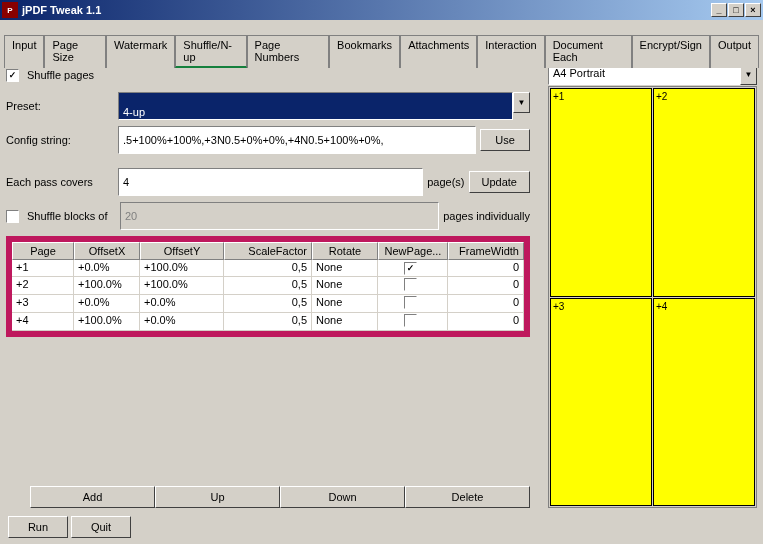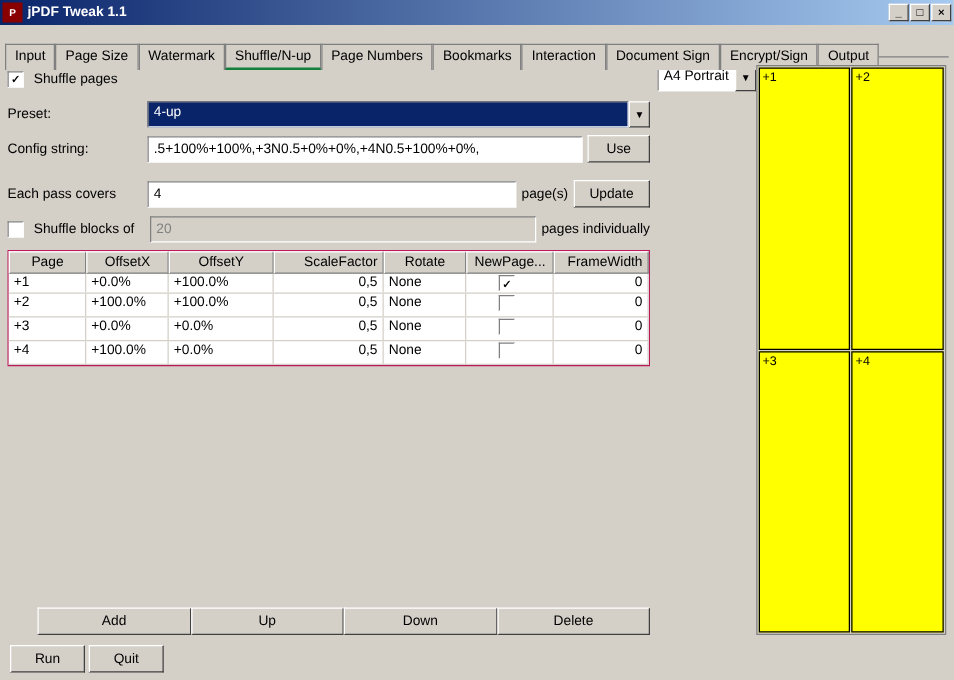--- a/index.html
+++ b/index.html
@@ -6,34 +6,34 @@
 body { background: #d4d0c8; width: 763px; height: 544px; overflow: hidden; }
 .titlebar { background: linear-gradient(to right, #0a246a, #a6caf0); height: 20px; display: flex; align-items: center; padding: 0 2px; color: #fff; font-weight: bold; }
 .titlebar-icon { width: 16px; height: 16px; margin-right: 4px; background: #800; font-size: 8px; display:inline-flex;align-items:center;justify-content:center; }
 .titlebar-title { flex: 1; }
 .titlebar-btns { display: flex; gap: 1px; }
 .tbtn { width: 16px; height: 14px; background: #d4d0c8; border: 1px solid; border-color: #fff #404040 #404040 #fff; font-size: 9px; display: flex; align-items: center; justify-content: center; color:#000; font-weight:bold;}
 .app-body { padding: 4px; height: 524px; display: flex; flex-direction: column; }
 .tabs { display: flex; border-bottom: 1px solid #808080; }
 .tab { padding: 3px 7px; border: 1px solid #808080; border-bottom: none; background: #d4d0c8; margin-right: 0px; cursor: pointer; position:relative; top:11px;}
 .tab.active { background: #d4d0c8; border-bottom: 2px solid #15803d; z-index:2; }
-.content { flex: 1; display: flex; gap: 6px; padding: 6px 2px 2px 2px; }
+.content { flex: 1; display: flex; gap: 18px; padding: 6px 2px 2px 2px; }
 .left-pane { flex: 1; display: flex; flex-direction: column; }
-.right-pane { width: 236px; display: flex; flex-direction: row; }
+.right-pane { width: 236px; display: flex; flex-direction: column; }
 .row { display: flex; align-items: center; margin-bottom: 6px; gap: 4px; min-height: 22px;}
 .label { width: 108px; }
-.field { flex: 1; height: 21px; border: 1px solid; border-color: #808080 #fff #fff #808080; padding: 2px 4px; background: #fff; }
+.field { flex: 1; height: 21px; border: 1px solid; border-color: #808080 #fff #fff #808080; padding: 13px 4px; background: #fff; }
 .field.sel { background: #0a246a; color: #fff; }
 .field.disabled { background: #d4d0c8; color: #808080; }
 .field-wrap { flex: 1; display: flex; position: relative; }
 .dropdown-arrow { width: 17px; height: 21px; background: #d4d0c8; border: 1px solid; border-color: #fff #404040 #404040 #fff; display:flex; align-items:center; justify-content:center; font-size:8px;}
 .btn { height: 22px; padding: 0 12px; background: #d4d0c8; border: 1px solid; border-color: #fff #404040 #404040 #fff; cursor:pointer; min-width:50px;}
 .checkbox { width: 13px; height: 13px; background: #fff; border: 1px solid; border-color: #808080 #fff #fff #808080; display:inline-flex; align-items:center; justify-content:center; margin-right: 4px; font-size:9px;}
 .checkbox.checked::after { content: "✓"; font-weight:bold; }
-.table { border: 1px solid #be185d; }
+.table { border: 6px solid #be185d; }
 .table-head { display: flex; background: #d4d0c8; }
 .th { border: 1px solid; border-color: #fff #808080 #808080 #fff; padding: 2px 4px; text-align: center; overflow:hidden; white-space:nowrap;}
 .table-body { background: #fff; }
 .tr { display: flex; border-bottom: 1px solid #d4d0c8; }
 .td { padding: 1px 4px; border-right: 1px solid #d4d0c8; overflow:hidden;}
 .c-page{width:62px}.c-ox{width:66px}.c-oy{width:84px}.c-sf{width:88px;text-align:right}.c-rot{width:66px}.c-np{width:70px;text-align:center}.c-fw{width:76px;text-align:right}
 .table-btns { display: flex; margin-top: auto; margin-left: 24px; }
 .table-btns .btn { flex: 1; }
 .preview-select { display:flex; margin-bottom: 1px; }
 .preview-field { flex:1; height:21px; border:1px solid; border-color:#808080 #fff #fff #808080; background:#fff; padding:2px 4px;}
@@ -58,22 +58,23 @@
 </div>
 
 <div class="app-body">
   <div class="tabs" id="tabs">
       <div class="tab">Input</div>
       <div class="tab">Page Size</div>
       <div class="tab">Watermark</div>
       <div class="tab active">Shuffle/N-up</div>
       <div class="tab">Page Numbers</div>
       <div class="tab">Bookmarks</div>
+      <div class="tab">Attachments</div>
       <div class="tab">Interaction</div>
-      <div class="tab">Document Sign</div>
+      <div class="tab">Document Each</div>
       <div class="tab">Encrypt/Sign</div>
       <div class="tab">Output</div>
     </div>
 
   <div class="content">
     <div class="left-pane">
       <div class="row">
         <span class="checkbox checked"></span>
         <span>Shuffle pages</span>
       </div>

